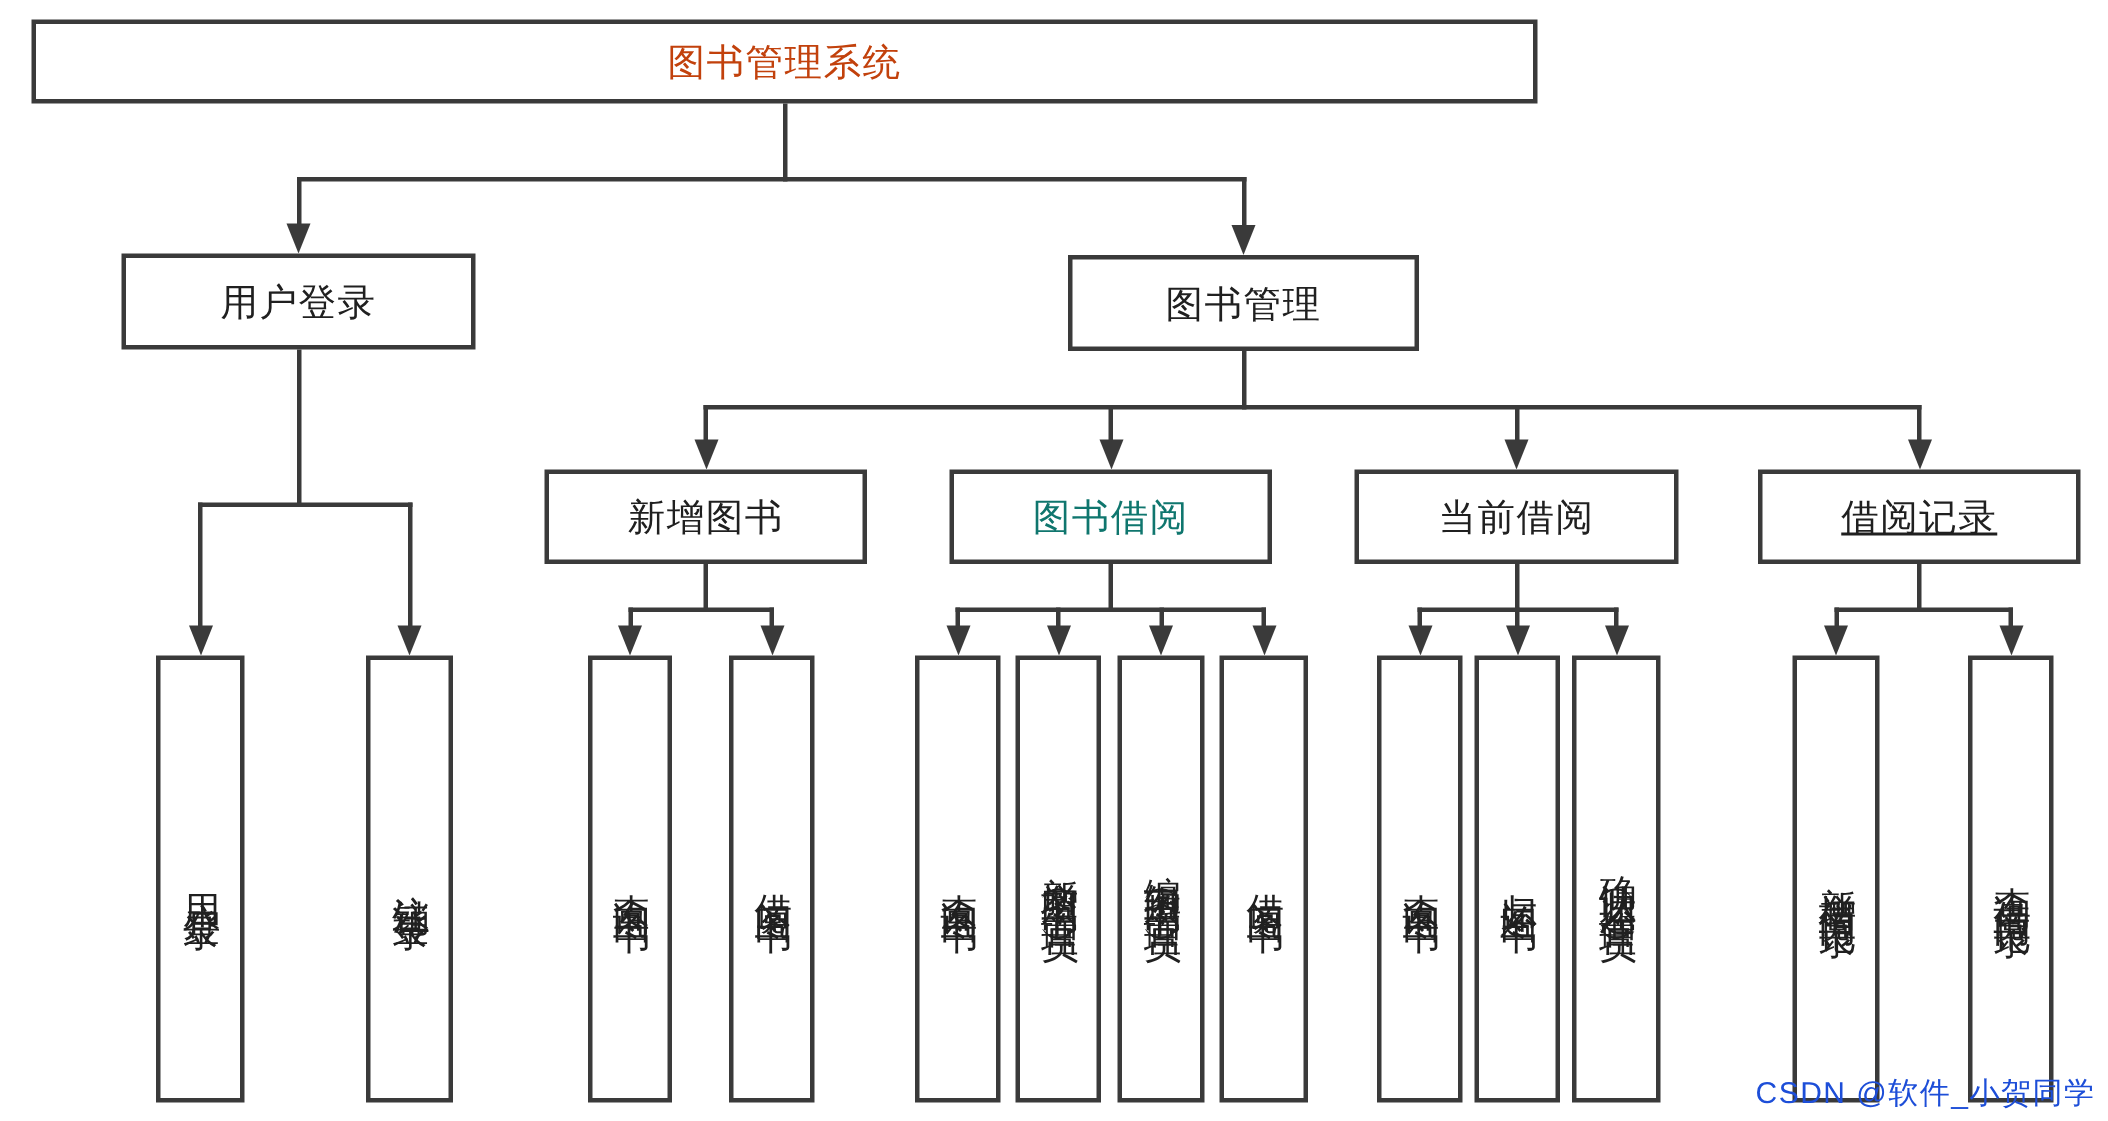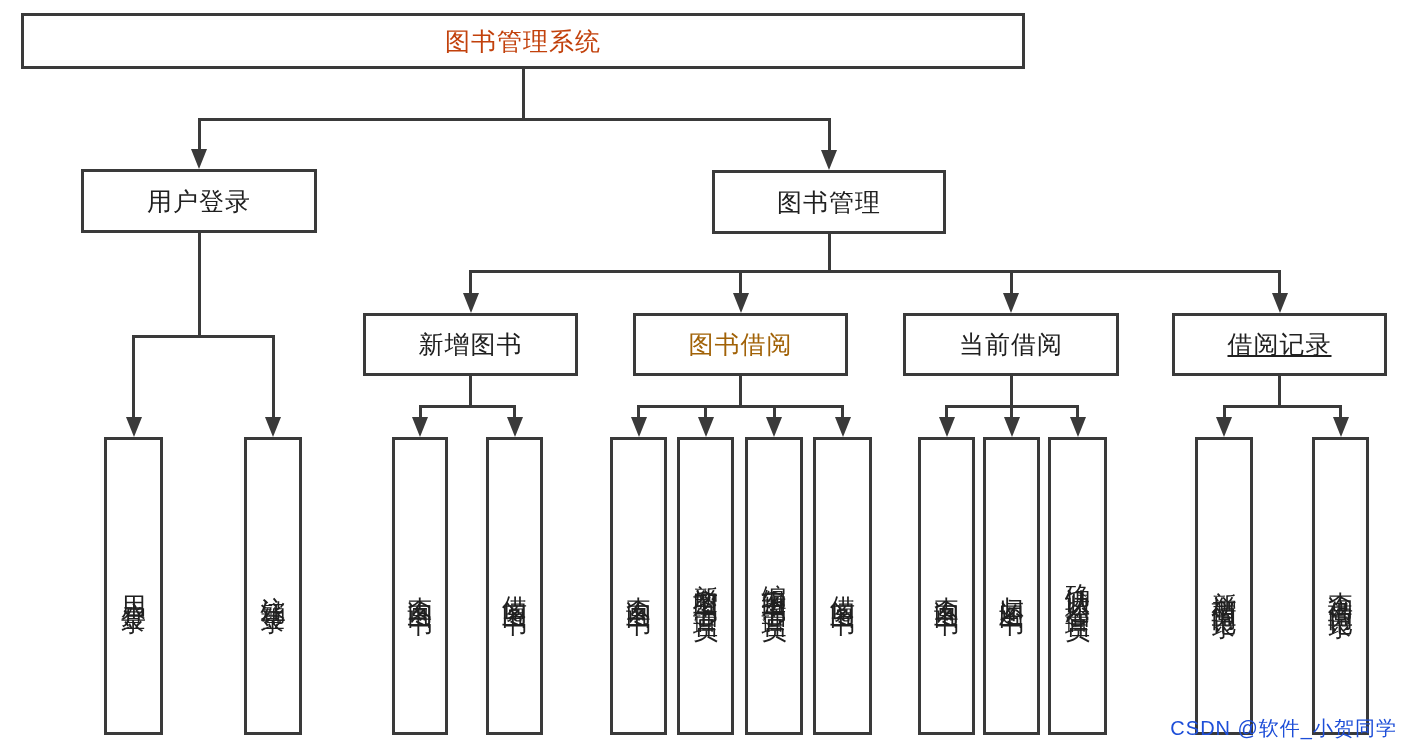--- a/index.html
+++ b/index.html
@@ -119,21 +119,21 @@
       <div class="node horiz" style="left: 81px; top: 169px; width: 236px; height: 64px; border-color: rgb(58, 58, 58);">
         <span style="color: rgb(32, 32, 32);">用户登录</span>
       </div>
       <div class="node horiz" style="left: 712px; top: 170px; width: 234px; height: 64px; border-color: rgb(58, 58, 58);">
         <span style="color: rgb(32, 32, 32);">图书管理</span>
       </div>
       <div class="node horiz" style="left: 363px; top: 313px; width: 215px; height: 63px; border-color: rgb(58, 58, 58);">
         <span style="color: rgb(32, 32, 32);">新增图书</span>
       </div>
       <div class="node horiz" style="left: 633px; top: 313px; width: 215px; height: 63px; border-color: rgb(58, 58, 58);">
-        <span style="color: #a16207;">图书借阅</span>
+        <span style="color: #0f766e;">图书借阅</span>
       </div>
       <div class="node horiz" style="left: 903px; top: 313px; width: 216px; height: 63px; border-color: rgb(58, 58, 58);">
         <span style="color: rgb(32, 32, 32); text-align: right;">当前借阅</span>
       </div>
       <div class="node horiz" style="left: 1172px; top: 313px; width: 215px; height: 63px; border-color: rgb(58, 58, 58); text-decoration: underline;">
         <span style="color: rgb(32, 32, 32);">借阅记录</span>
       </div>
       <div class="node vert" style="left: 104px; top: 437px; width: 59px; height: 298px; border-color: rgb(58, 58, 58);">
         <span style="color: rgb(32, 32, 32);">用户登录</span>
       </div>

